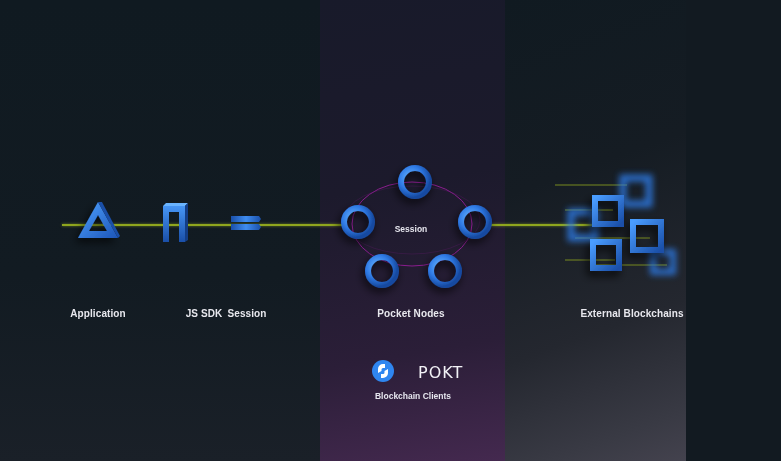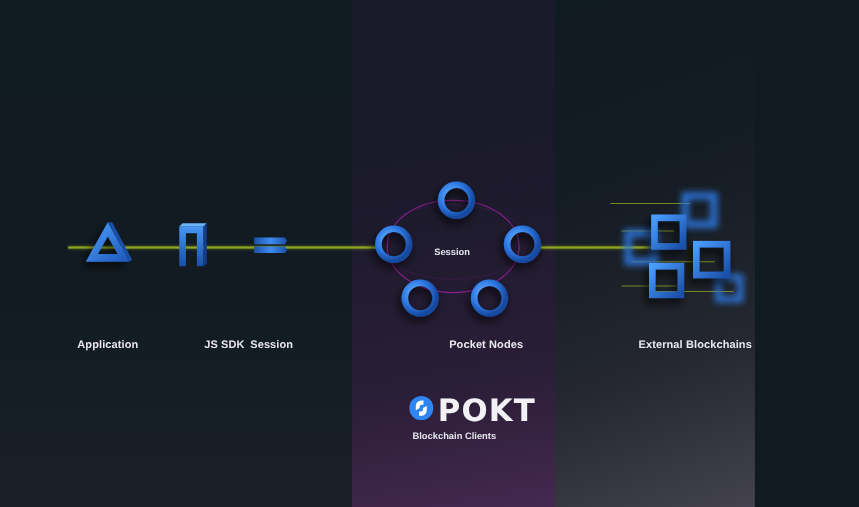--- a/index.html
+++ b/index.html
@@ -38,22 +38,22 @@
 
   .session-label {
     position: absolute; left: 411px; top: 224px; transform: translateX(-50%);
     color: #e6e6ee; font-size: 8.5px; font-weight: bold;
   }
 
   .logo {
     position: absolute; left: 372px; top: 360px; display: flex; align-items: center; gap: 4px;
   }
   .logo-text {
-    color: #f2f2f6; font-size: 28px; font-weight: bold; letter-spacing: 1px;
-    font-family: "DejaVu Sans", sans-serif; line-height: 22px;
+    color: #f2f2f6; font-size: 16px; font-weight: normal; letter-spacing: 1px;
+    font-family: "DejaVu Sans", sans-serif; line-height: 22px; margin-left: 20px;
   }
   .network-label {
     position: absolute; left: 413px; top: 391px; transform: translateX(-50%);
     color: #e6e6ee; font-size: 8.5px; font-weight: bold; white-space: nowrap;
   }
 </style>
 </head>
 <body>
 
 <div class="canvas">
@@ -167,21 +167,21 @@
         <rect x="40" y="28" width="26" height="26" fill="none" stroke="url(#cg)" stroke-width="6"></rect>
         <rect x="78" y="52" width="28" height="28" fill="none" stroke="url(#cg)" stroke-width="6"></rect>
         <rect x="38" y="72" width="26" height="26" fill="none" stroke="url(#cg)" stroke-width="6"></rect>
       </g>
     </svg>
   </div>
 
   <div class="label" style="left:98px; top:308px;">Application</div>
   <div class="label" style="left:173px; top:308px;margin-left:31px;">JS SDK</div>
   <div class="label" style="left:247px; top:308px;">Session</div>
-  <div class="label" style="left:411px; top:308px;margin-left:31px;">Pocket Nodes</div>
+  <div class="label" style="left:411px; top:308px;">Pocket Nodes</div>
   <div class="label" style="left:632px; top:308px;">External Blockchains</div>
 
   <div class="logo">
     <span>
       <svg width="22" height="22" viewBox="0 0 22 22">
         <circle cx="11" cy="11" r="11" fill="#2f86f0"></circle>
         <path d="M6 13 L6 9 A5 5 0 0 1 11 4 L13 4 L13 8 L11 8 A1.5 1.5 0 0 0 9.5 9.5 L9.5 11 Z" fill="#ffffff"></path>
         <path d="M16 9 L16 13 A5 5 0 0 1 11 18 L9 18 L9 14 L11 14 A1.5 1.5 0 0 0 12.5 12.5 L12.5 11 Z" fill="#ffffff"></path>
       </svg>
     </span>

